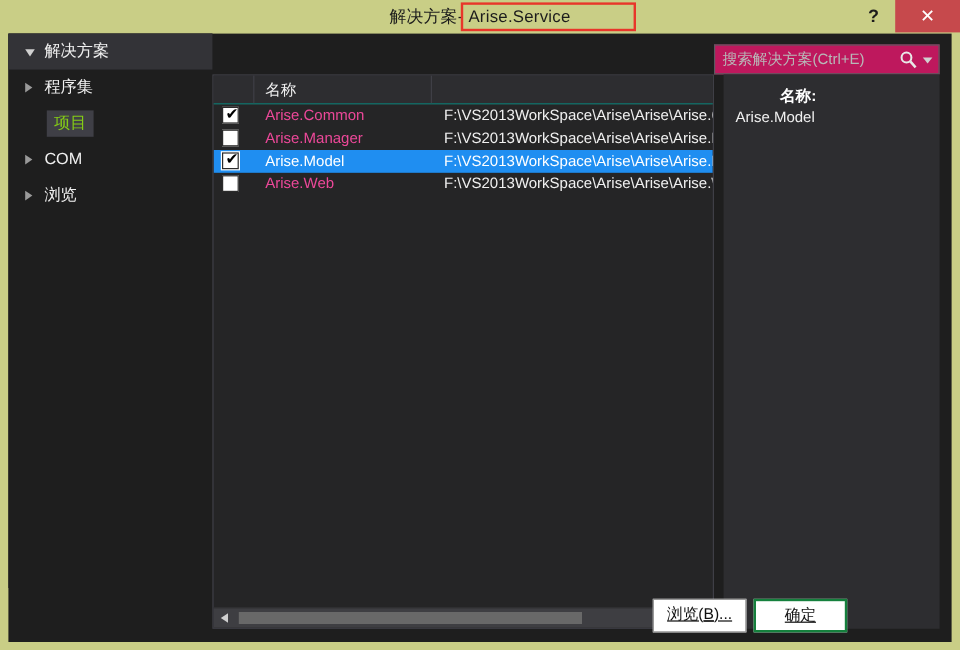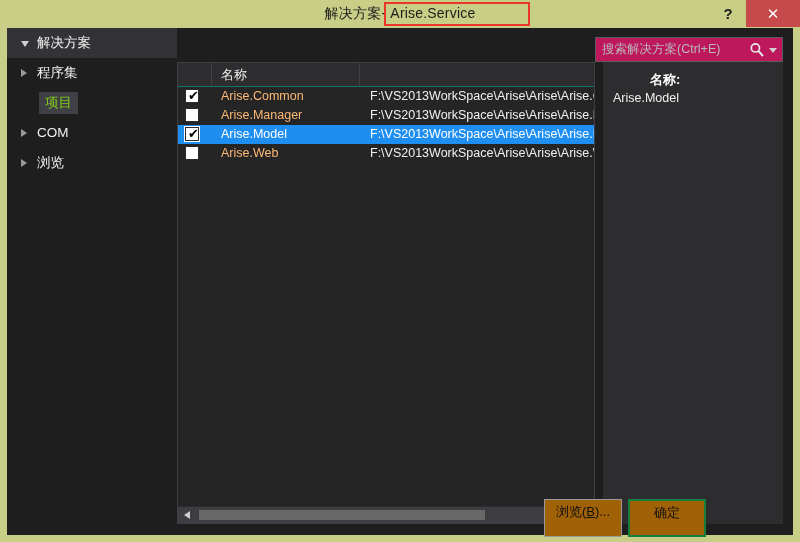--- a/index.html
+++ b/index.html
@@ -223,21 +223,21 @@
     color: #000000;
     font-family: "DejaVu Sans", sans-serif;
   }
   .row .cb.outlined { box-shadow: 0 0 0 1px #ffffff; }
   .row .rname {
     position: absolute;
     left: 33px; top: 0;
     width: 146px; height: 19px; line-height: 19px;
     padding-left: 10px;
     box-sizing: border-box;
-    color: #fdba74;
+    color: #ec4899;
     font-size: 12.5px;
     overflow: hidden;
   }
   .row .rpath {
     position: absolute;
     left: 182px; top: 0;
     width: 234px; height: 19px; line-height: 19px;
     padding-left: 10px;
     box-sizing: border-box;
     color: #f0f0f0;
@@ -309,30 +309,31 @@
 
   
   .footer {
     position: absolute;
     left: 0; bottom: 0;
     width: 786px; height: 44px;
   }
   .btn {
     position: absolute;
     top: 8px;
-    height: 38px;
+    height: 28px;
     line-height: 24px;
     text-align: center;
-    background: #a16207;
+    background: #ffffff;
     border: 1px solid #9a9a9a;
     box-sizing: border-box;
     color: #101010;
     font-size: 13px;
     cursor: default;
     white-space: nowrap;
+    text-decoration: underline;
   }
   .btn.browse  { left: 537px; width: 78px; }
   .btn.ok      { left: 621px; width: 78px; border: 2px solid #15803d; }
   .btn.cancel  { left: 705px; width: 78px; }
   .btn .mn { text-decoration: underline; }
 </style>
 </head>
 <body>
 
 <div id="app">

